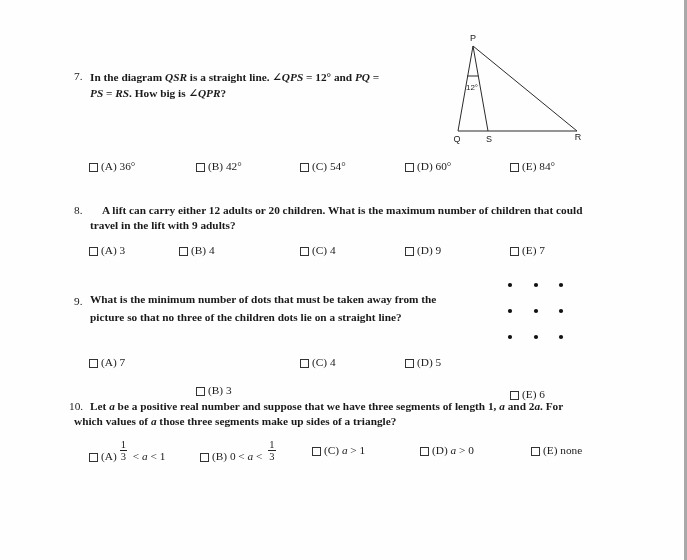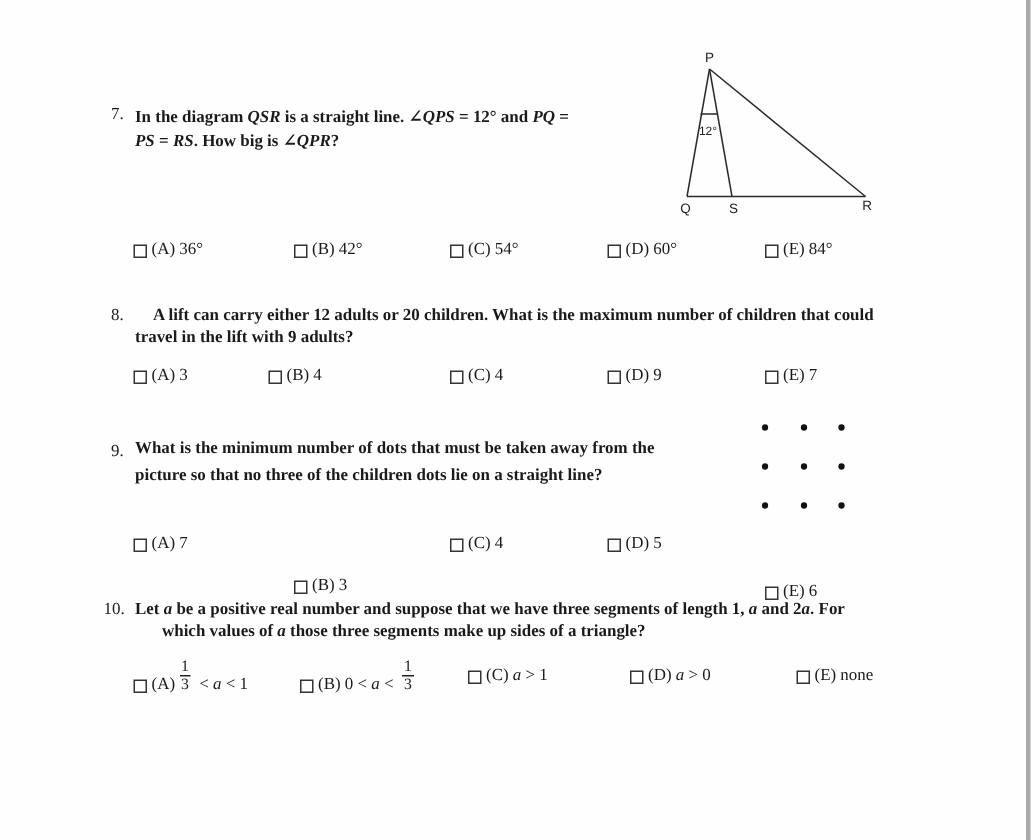--- a/index.html
+++ b/index.html
@@ -148,21 +148,21 @@
       <span class="box"></span>
       <span>(E) 6</span>
     </div>
 </div>
 
 <div>
   <span class="q-num" style="left:69px; top:400px;">10.</span>
   <div class="q-body" style="left:90px; top:400px;">
     <span>Let </span><span class="math">a</span><span> be a positive real number and suppose that we have three segments of length 1, </span><span class="math">a</span><span> and 2</span><span class="math">a</span><span>.  For</span>
   </div>
-  <div class="q-body" style="left:108px; top:415px;">
+  <div class="q-body" style="left:74px; top:415px;">
     <span>which values of </span><span class="math">a</span><span> those three segments make up sides of a triangle?</span>
   </div>
 
   <div class="opt" style="left:89px; top:439px;">
     <span class="box"></span>
     <span>(A)</span>
     <span class="frac">
         <span class="num">1</span>
         <span>3</span>
       </span>

